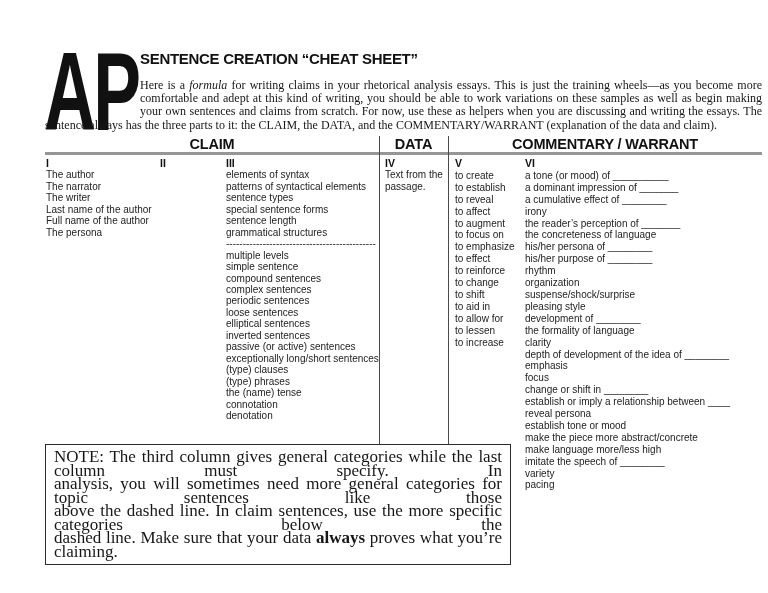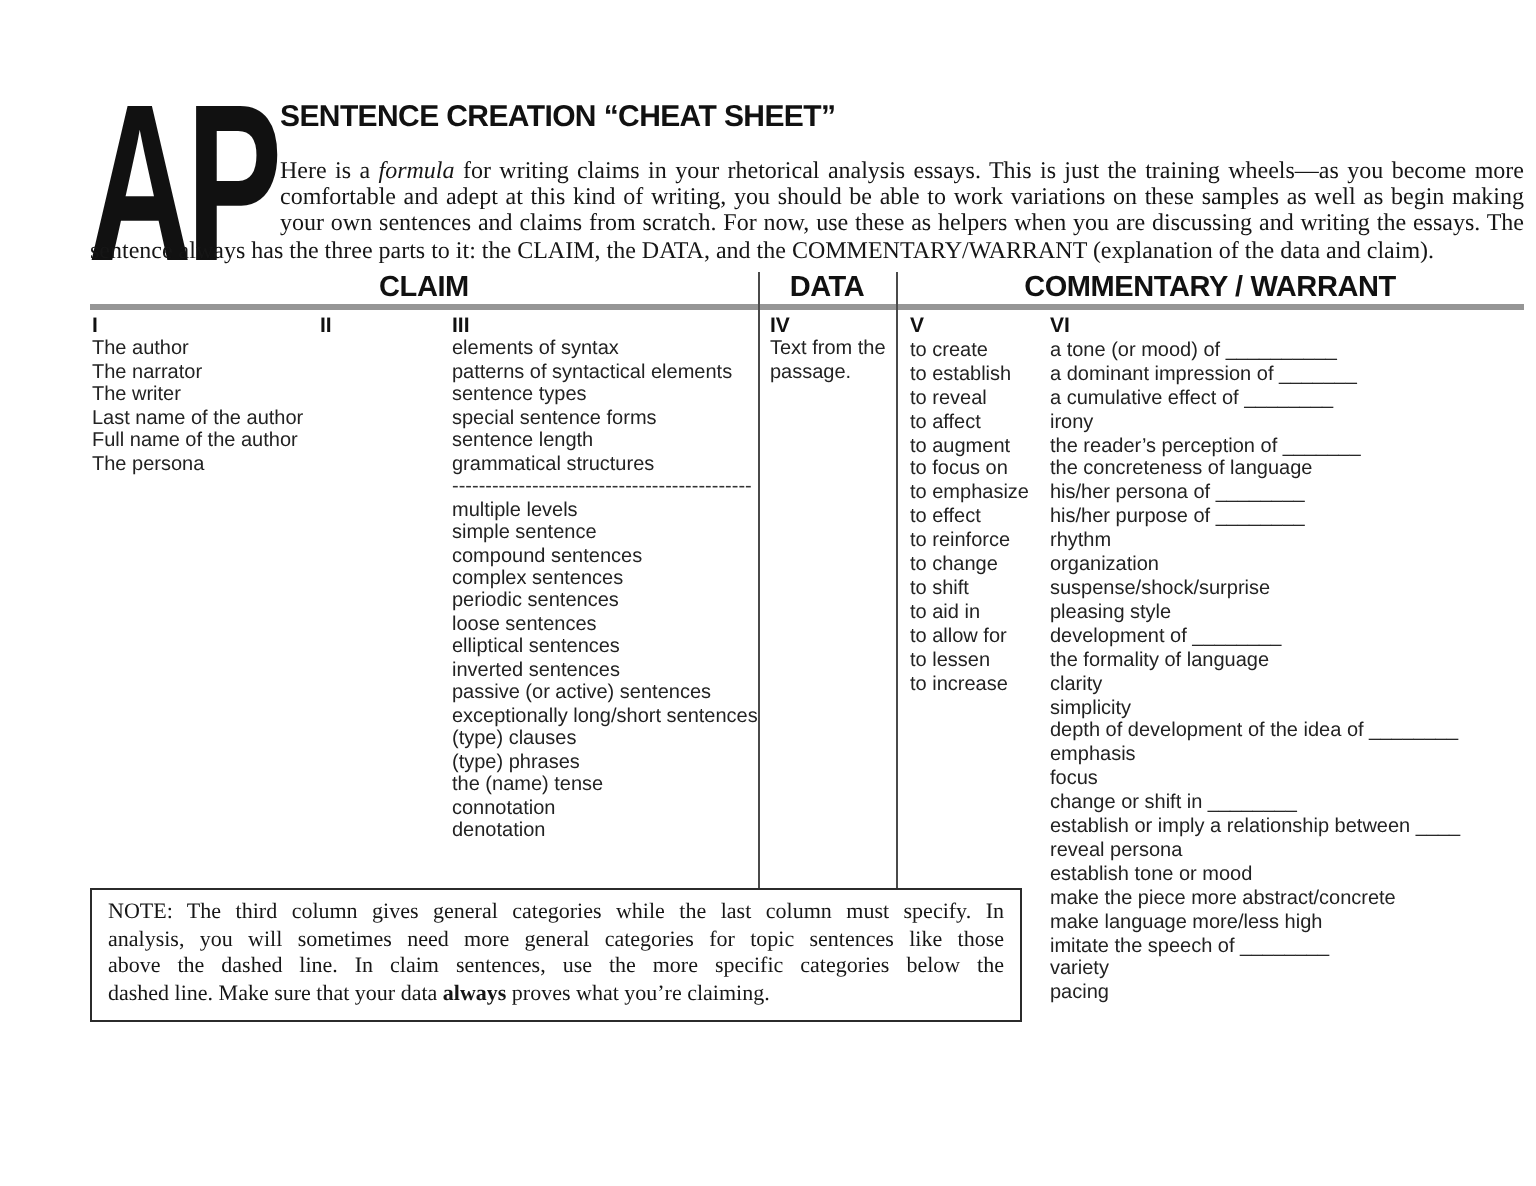--- a/index.html
+++ b/index.html
@@ -37,21 +37,21 @@
   .col{top:158px;font-size:10px;color:#222;white-space:nowrap;}
   .col .numeral{font-weight:bold;font-size:10.5px;color:#111;}
   .lh-a{line-height:11.45px;}
   .lh-b{line-height:11.9px;}
   .col .wrap{white-space:normal;}
   .dash-row{line-height:11.45px;letter-spacing:0;color:#333;}
   
   .notebox{
     left:45px;top:444px;width:466px;box-sizing:border-box;
     border:1.5px solid #2b2b2b;padding:5px 8px 6px 8px;background:#fff;
-    font-family:"Liberation Serif",serif;font-size:11px;line-height:13.5px;color:#161616;
+    font-family:"Liberation Serif",serif;font-size:17px;line-height:13.5px;color:#161616;
   }
   .notebox .ln{text-align:justify;text-align-last:justify;}
   .notebox .ln.last{text-align-last:left;}
   .bld{font-weight:bold;}
 </style>
 </head>
 <body>
 
 <div class="abs logo">AP</div>
 <div class="abs title">SENTENCE CREATION “CHEAT SHEET”</div>
@@ -154,21 +154,20 @@
       <div>the concreteness of language</div>
       <div>his/her persona of ________</div>
       <div>his/her purpose of ________</div>
       <div>rhythm</div>
       <div>organization</div>
       <div>suspense/shock/surprise</div>
       <div>pleasing style</div>
       <div>development of ________</div>
       <div>the formality of language</div>
       <div>clarity</div>
-      <div>simplicity</div>
       <div>depth of development of the idea of ________</div>
       <div>emphasis</div>
       <div>focus</div>
       <div>change or shift in ________</div>
       <div>establish or imply a relationship between ____</div>
       <div>reveal persona</div>
       <div>establish tone or mood</div>
       <div>make the piece more abstract/concrete</div>
       <div>make language more/less high</div>
       <div>imitate the speech of ________</div>

